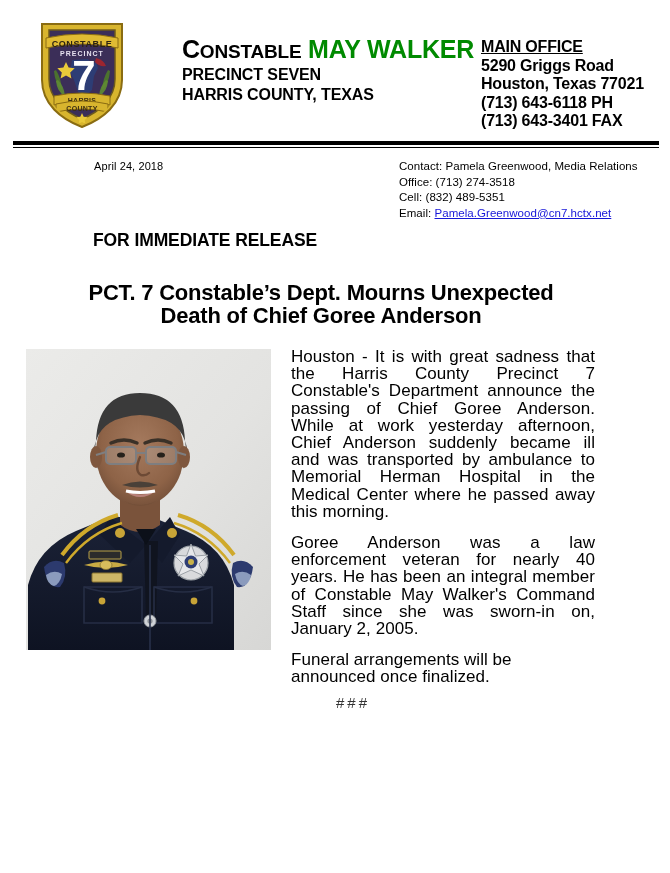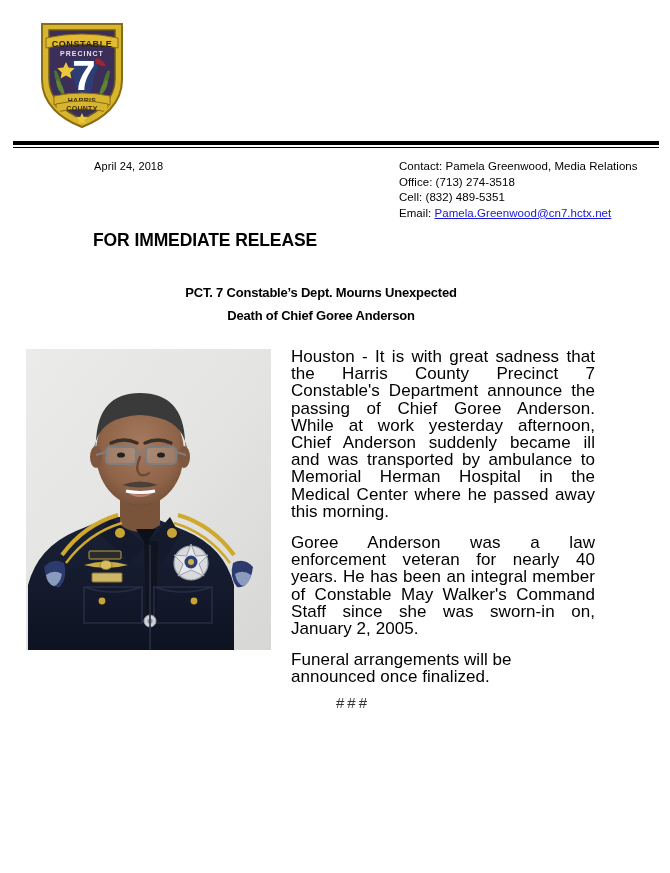--- a/index.html
+++ b/index.html
@@ -142,21 +142,21 @@
     font-size: 17.5px;
     font-weight: bold;
     letter-spacing: -0.1px;
   }
   .headline {
     position: absolute;
     left: 0;
     top: 281px;
     width: 642px;
     text-align: center;
-    font-size: 13px;
+    font-size: 22px;
     font-weight: bold;
     line-height: 23px;
     letter-spacing: -0.2px;
   }
   .headline .hl2 { display: block; }
 
   
   .photo {
     position: absolute;
     left: 26px;
@@ -240,21 +240,33 @@
           <path d="M18 78 q28 -6 56 0 l0 9 q-28 -6 -56 0 Z" fill="#d8b52e" stroke="#8a6c12" stroke-width="1"></path>
           <text x="46" y="85" font-family="Liberation Sans, sans-serif" font-size="7" font-weight="bold" fill="#3b2e12" text-anchor="middle" letter-spacing="0.3">HARRIS</text>
           <path d="M20 86 q26 -6 52 0 l0 8 q-26 -6 -52 0 Z" fill="#d8b52e" stroke="#8a6c12" stroke-width="1"></path>
           <text x="46" y="92.5" font-family="Liberation Sans, sans-serif" font-size="7" font-weight="bold" fill="#3b2e12" text-anchor="middle" letter-spacing="0.3">COUNTY</text>
 
           <path d="M46 95 l1.7 3.7 4 .5 -3 2.8 .8 4 -3.5 -2 -3.5 2 .8 -4 -3 -2.8 4 -.5 Z" fill="#e9c93a"></path>
         </g>
       </svg>
     </div>
 
-
+    <div class="titleblock">
+      <div class="title-line1"><span class="tl-cap">C</span><span class="tl-small">ONSTABLE</span> <span class="title-name">MAY WALKER</span></div>
+      <div class="title-sub">PRECINCT SEVEN</div>
+      <div class="title-sub">HARRIS COUNTY, TEXAS</div>
+    </div>
+
+    <div class="office">
+      <div class="office-title">MAIN OFFICE</div>
+      <div>5290 Griggs Road</div>
+      <div>Houston, Texas 77021</div>
+      <div>(713) 643-6118 PH</div>
+      <div>(713) 643-3401 FAX</div>
+    </div>
   </div>
 
   <div class="rule-thick"></div>
   <div class="rule-thin"></div>
 
   <div class="date">April 24, 2018</div>
 
   <div class="contact">
     <div>Contact: Pamela Greenwood, Media Relations</div>
     <div>Office: (713) 274-3518</div>

